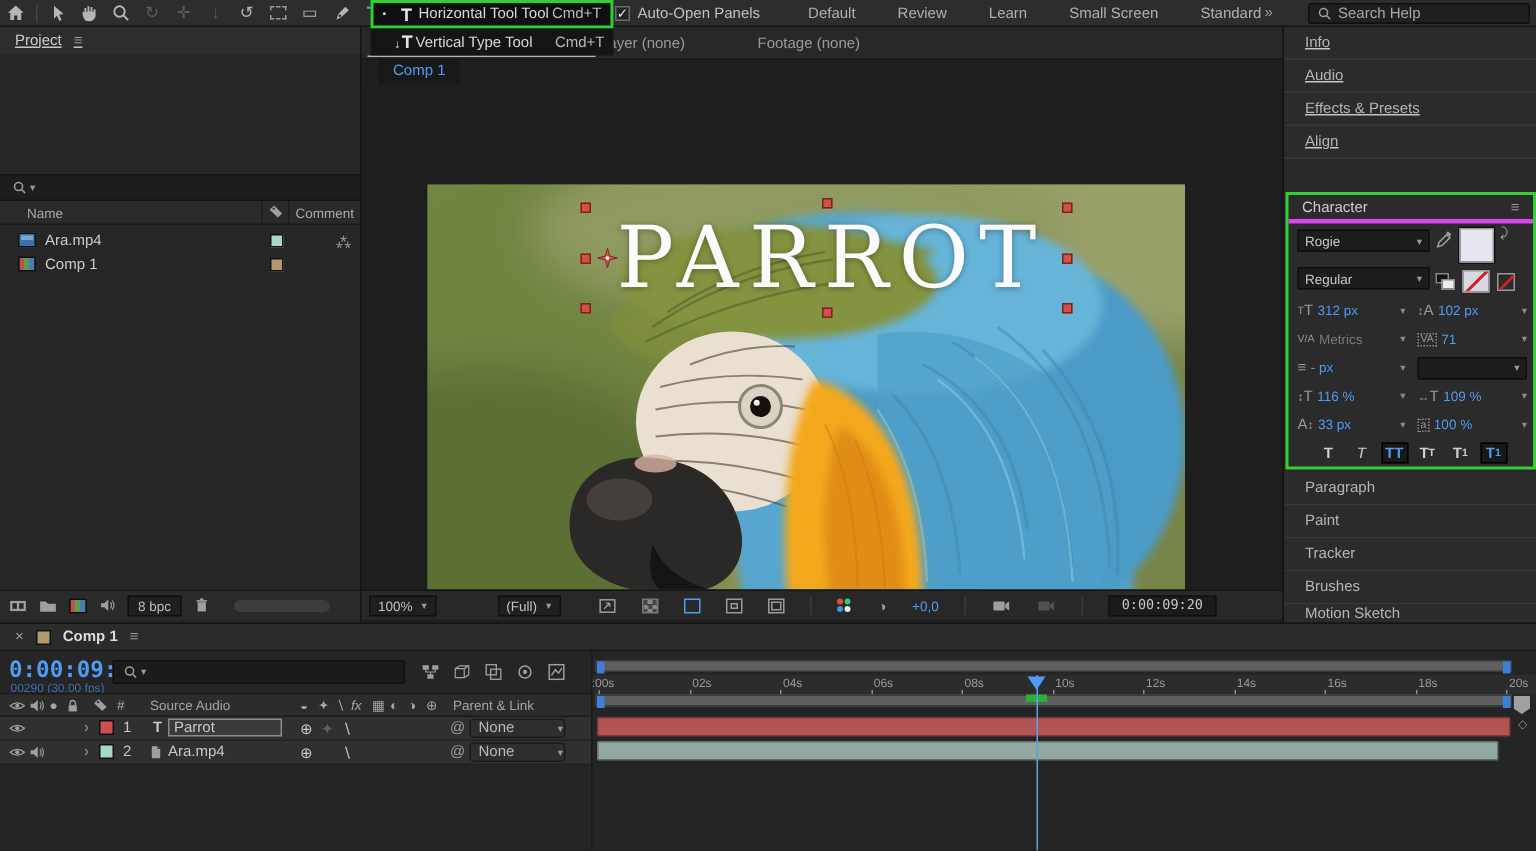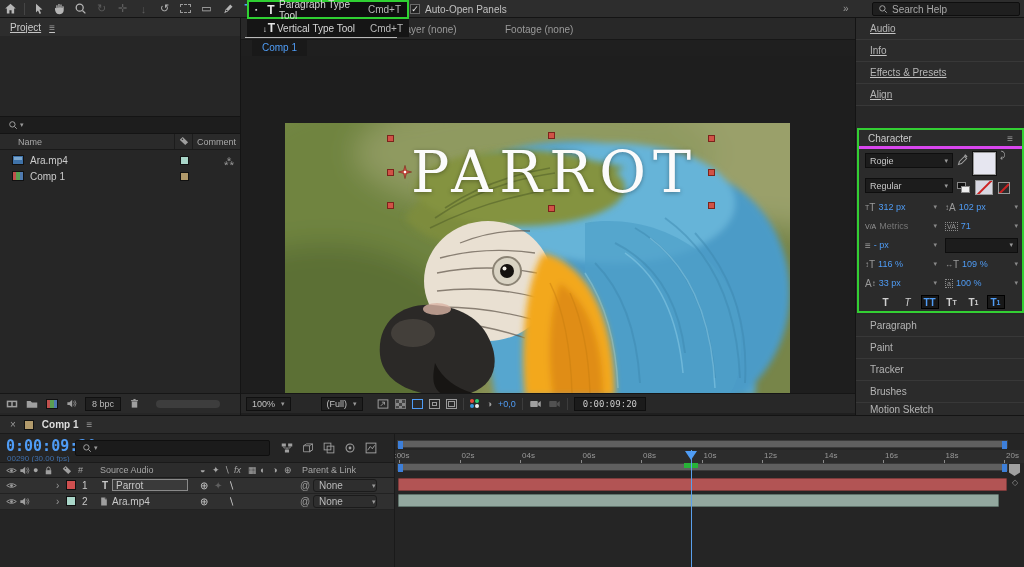--- a/index.html
+++ b/index.html
@@ -72,21 +72,21 @@
   #comp-tab { position:absolute; left:12px; top:22px; height:16px; padding:2px 10px; background:#191919; color:#4f9cf5; }
   #canvas { position:absolute; left:0; top:38px; width:615px; height:337px; background:#1e1e1e; overflow:hidden; }
   #comp-image { position:absolute; left:45px; top:67px; width:505px; height:273px; }
   #text-box { position:absolute; left:150px; top:82px; width:322px; height:68px; display:flex;
     align-items:center; justify-content:center; }
   #parrot-text { font-family:"DejaVu Serif", serif; font-size:57px; letter-spacing:7px; color:#fbfbfb;
     text-shadow:0 1px 4px rgba(0,0,0,.35); line-height:1; padding-left:7px; }
   .hdl { position:absolute; width:7px; height:7px; background:#d05246; border:1px solid #7c241c; }
   #anchor-star { position:absolute; left:158px; top:109px; width:14px; height:14px; }
   #vbottom { position:absolute; left:0; bottom:2px; width:615px; height:20px; background:#282828;
-    border-top:1px solid #161616; display:flex; align-items:center; gap:6px; padding:0 6px; font-size:9px; }
+    border-top:1px solid #161616; display:flex; align-items:center; gap:17px; padding:0 6px; font-size:9px; }
   .vsel { background:#1f1f1f; border:1px solid #101010; color:#c2c2c2; height:14px;
     display:inline-flex; align-items:center; gap:6px; padding:0 5px; }
   .caret { font-size:7px; color:#9a9a9a; }
   .mini-box { width:11px; height:10px; border:1px solid #9a9a9a; display:inline-block; }
   .mini-box.blue { border-color:#4f9cf5; }
   .mini-box.inner { position:relative; }
   .mini-box.inner:before { content:""; position:absolute; inset:2px; border:1px solid #9a9a9a; }
   .checker { background:
       repeating-conic-gradient(#888 0 25%, #444 0 50%) 0 0/6px 6px; width:11px; height:10px; border:1px solid #777; }
   .rgba-dots { position:relative; width:11px; height:10px; }
@@ -291,37 +291,44 @@
     <span class="tool">
         <svg class="sv" width="12" height="12">
           <use href="#i-pen"></use>
         </svg>
       </span>
     <span class="tool active-t">T</span>
 
     <div id="ws-area">
       <span class="chk">✓</span>
       <span id="auto-open-label">Auto-Open Panels</span>
+      <span id="workspaces" style="display:flex">
+          <span class="ws-btn">Default</span>
+          <span class="ws-btn">Review</span>
+          <span class="ws-btn">Learn</span>
+          <span class="ws-btn">Small Screen</span>
+          <span class="ws-btn">Standard</span>
+        </span>
     </div>
     <span id="overflow-chev">»</span>
     <div id="help-search">
       <span class="ic">
           <svg class="sv" width="10" height="10">
             <use href="#i-mag"></use>
           </svg>
         </span>
       <span>Search Help</span>
     </div>
   </header>
 
   <div id="type-menu">
     <div class="tm-row sel">
       <span class="tm-bullet">▪</span>
       <span class="tm-ticon">T</span>
-      <span class="tm-label">Paragraph Type Tool</span>
+      <span class="tm-label">Horizontal Tool Tool</span>
       <span class="tm-short">Cmd+T</span>
     </div>
     <div class="tm-row">
       <span class="tm-bullet"></span>
       <span class="tm-ticon"><span class="tm-varrow">↓</span>T</span>
       <span class="tm-label">Vertical Type Tool</span>
       <span class="tm-short">Cmd+T</span>
     </div>
   </div>
 
@@ -530,22 +537,22 @@
           </svg>
         </span>
       <span class="vdiv"></span>
       <span class="tc-box">0:00:09:20</span>
     </div>
   </section>
   <div class="sep-v" style="left:855px"></div>
 
   <section id="rightcol" class="panel">
     <div id="rp-above">
+        <div class="rp-row">Info</div>
         <div class="rp-row">Audio</div>
-        <div class="rp-row">Info</div>
         <div class="rp-row">Effects &amp; Presets</div>
         <div class="rp-row">Align</div>
       </div>
 
     <div id="char-wrap">
       <div id="char-head">
         <span>Character</span>
         <span class="burger">≡</span>
       </div>
       <div class="cselect" style="left:6px;top:23px;width:88px">

